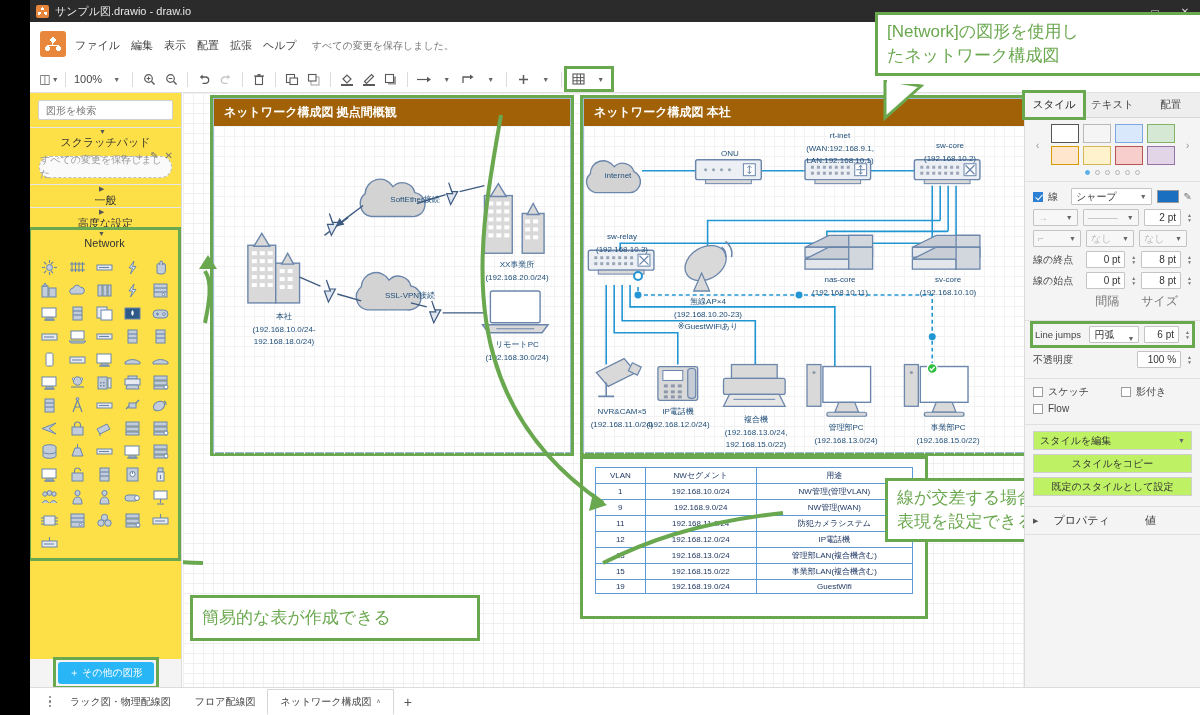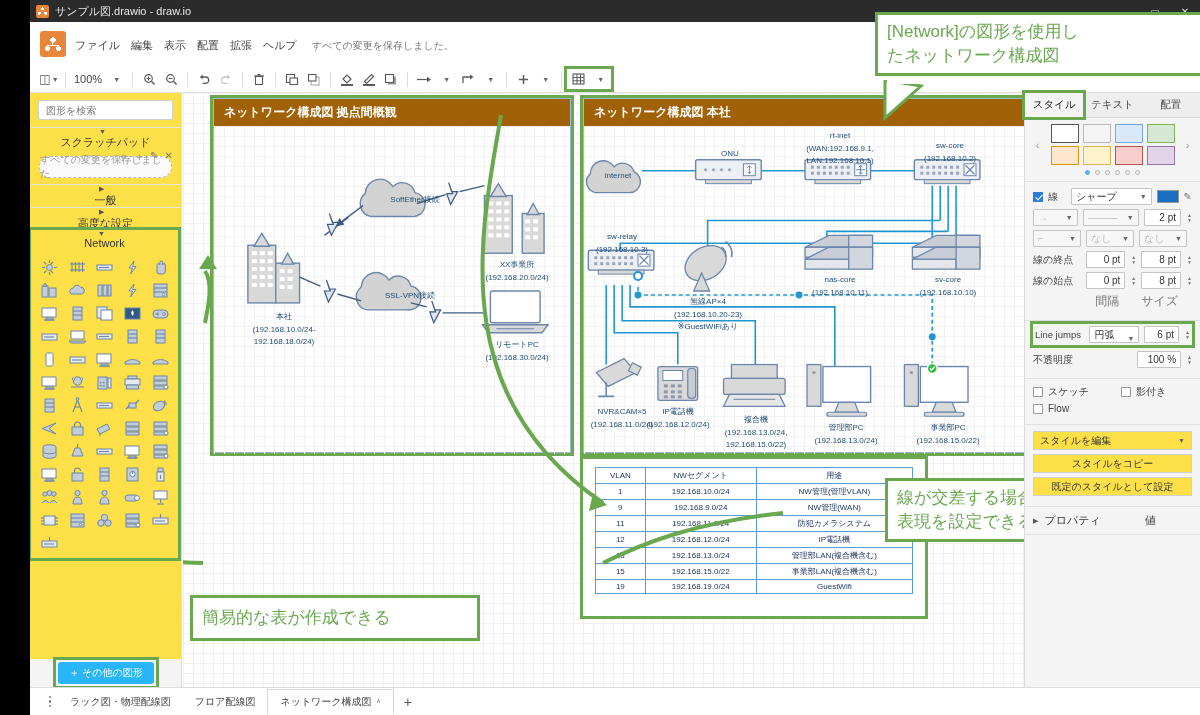--- a/index.html
+++ b/index.html
@@ -120,21 +120,21 @@
   .row{display:flex;align-items:center;gap:5px;margin-bottom:4px;font-size:10px;color:#444;}
   .ctl{background:#fff;border:1px solid #c4c4c4;height:17px;display:flex;align-items:center;
        padding:0 4px;font-size:10px;color:#333;border-radius:1px;}
   .ctl.dis{color:#bbb;background:#f7f7f7;}
   .ctl.num{justify-content:flex-end;}
   .spin{display:flex;flex-direction:column;margin-left:1px;color:#777;font-size:5px;line-height:5px;}
   .cbox{width:10px;height:10px;border:1px solid #9d9d9d;background:#fff;display:inline-block;}
   .cbox.ck{background:#2b7fd4;border-color:#2b7fd4;position:relative;}
   .cbox.ck:after{content:"";position:absolute;left:2.5px;top:0.5px;width:3px;height:6px;
         border:solid #fff;border-width:0 1.5px 1.5px 0;transform:rotate(42deg);}
-  .bigbtn{background:#fde047;border:1px solid #cfcfcf;height:19px;display:flex;align-items:center;
+  .bigbtn{background:#bef264;border:1px solid #cfcfcf;height:19px;display:flex;align-items:center;
           justify-content:center;font-size:10px;color:#333;margin-bottom:4px;}
   .colorchip{width:22px;height:13px;background:#1b6fc0;border:1px solid #999;}
 
   
   .bottombar{position:absolute;left:0;bottom:0;width:1170px;height:28px;background:#fff;
              border-top:1px solid #dcdcdc;display:flex;align-items:center;padding-left:12px;gap:0;}
   .kebab{width:16px;color:#777;display:flex;flex-direction:column;align-items:center;gap:2px;}
   .kebab i{width:2.5px;height:2.5px;background:#777;border-radius:50%;display:block;}
   .btab{font-size:10px;color:#444;padding:5px 12px;display:flex;align-items:center;gap:4px;}
   .btab.active{background:#fff;border:1px solid #d7d7d7;border-bottom-color:#fff;}
@@ -1317,21 +1317,21 @@
 
     <div class="rsec">
       <div class="bigbtn" style="justify-content:space-between;padding:0 6px;">
         <span>スタイルを編集</span>
         <span class="caret">▼</span>
       </div>
       <div class="bigbtn">スタイルをコピー</div>
       <div class="bigbtn">既定のスタイルとして設定</div>
     </div>
 
-    <div class="rsec" style="display:flex;align-items:center;gap:6px;">
+    <div class="rsec" style="display:flex;align-items:center;gap:15px;">
       <span class="tri" style="font-size:7px;color:#555;">▶</span>
       <span>プロパティ</span>
       <span style="margin-left:auto;margin-right:36px;">値</span>
     </div>
   </div>
 
   <div class="bottombar">
     <div class="kebab">
         <i></i>
         <i></i>

